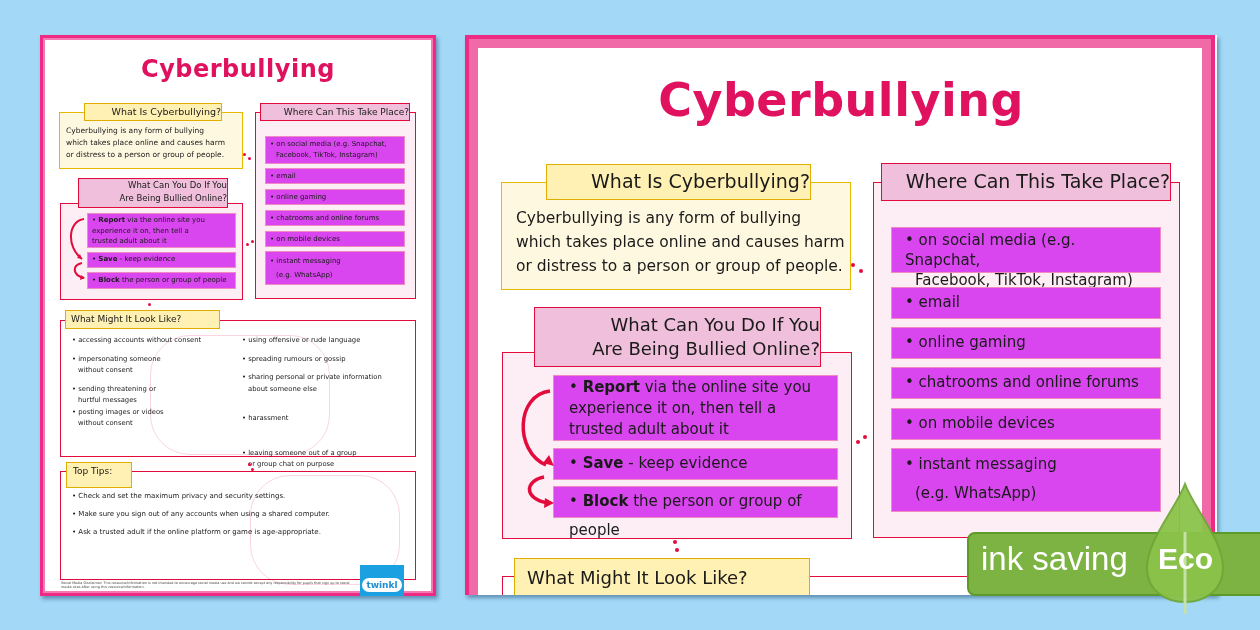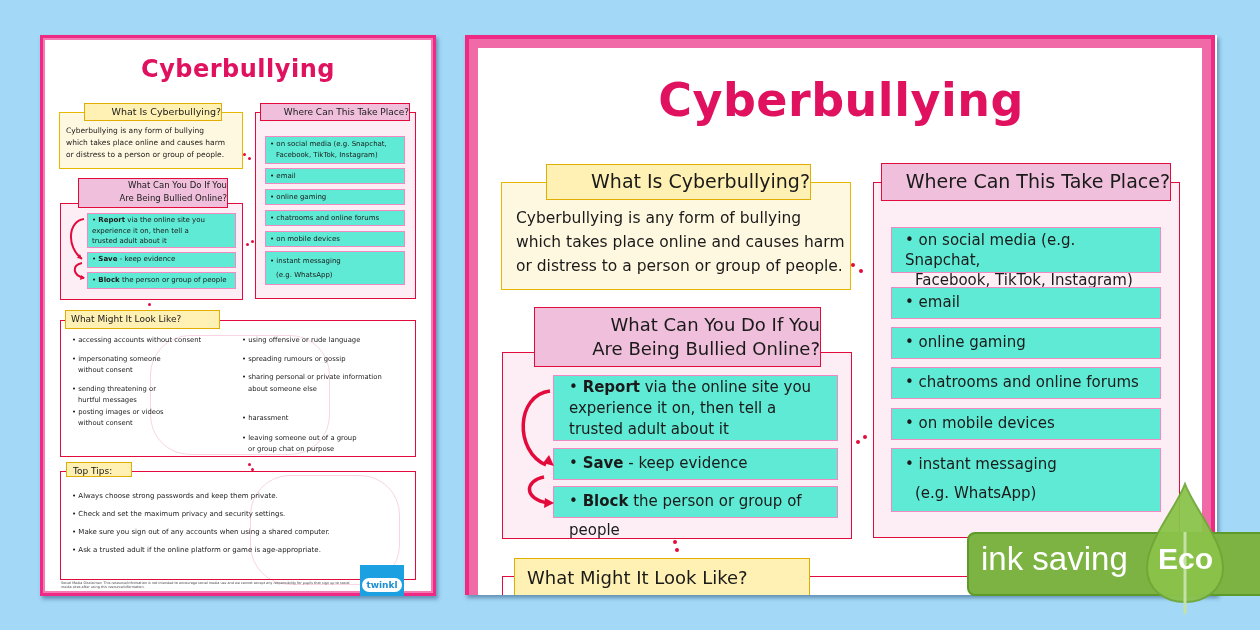--- a/index.html
+++ b/index.html
@@ -12,21 +12,21 @@
 
   .title { position: absolute; color: #e0115f; font-weight: bold; text-align: center; left: 0; right: 0; letter-spacing: 0.5px; }
 
   .box { position: absolute; }
   .box.yellow { background: #fff8e0; border: 1.5px solid #e7b800; }
   .box.pink { background: #fdeef6; border: 1.5px solid #e30b3b; }
   .box.white-red { background: #fff; border: 1.5px solid #e30b3b; }
   .hdr { position: absolute; text-align: right; white-space: nowrap; color: #1a1a1a; }
   .hdr.yellow { background: #fff0b3; border: 1.5px solid #e0ad00; }
   .hdr.pink { background: #efbfdb; border: 1.5px solid #e30b3b; }
-  .item { position: absolute; background: #5eead4; border: 1px solid #f18ac0; color: #1a1a1a; }
+  .item { position: absolute; background: #d946ef; border: 1px solid #f18ac0; color: #1a1a1a; }
   .dot { position: absolute; width: 4px; height: 4px; border-radius: 50%; background: #e30b3b; }
   .txt { position: absolute; color: #1a1a1a; }
   b { font-weight: bold; }
 
   
   .eco-bar { position: absolute; left: 967px; top: 532px; width: 300px; height: 64px; background: #7cb342; border: 2px solid #5d9a2a; border-radius: 8px 0 0 8px; }
   .eco-text { position: absolute; left: 981px; top: 540px; color: #fff; font-family: "Liberation Sans", sans-serif; font-size: 33px; }
   .eco-leaf { position: absolute; left: 1145px; top: 480px; }
   .eco-label { position: absolute; left: 1158px; top: 542px; color: #fff; font-family: "Liberation Sans", sans-serif; font-weight: bold; font-size: 30px; }
 
@@ -103,31 +103,30 @@
     <div>• sending threatening or</div>
       <div style="padding-left:6px;">hurtful messages</div>
     <div>• posting images or videos</div>
       <div style="padding-left:6px">without consent</div>
   </div>
   <div class="txt" style="left:202px;top:300px;font-size:6.8px;line-height:11.5px;">
     <div style="margin-bottom:7px">• using offensive or rude language</div>
     <div style="margin-bottom:7px">• spreading rumours or gossip</div>
     <div>• sharing personal or private information</div>
       <div style="padding-left:6px;margin-bottom:18px">about someone else</div>
-    <div style="margin-bottom:8px">• harassment</div>
+    <div style="margin-bottom:23px">• harassment</div>
     <div>• leaving someone out of a group</div>
       <div style="padding-left:6px">or group chat on purpose</div>
   </div>
   <div class="dot" style="left:208px;top:428px;width:3px;height:3px;"></div>
   <div class="dot" style="left:211px;top:433px;width:3px;height:3px;"></div>
 
   <div class="box white-red" style="left:20px;top:436px;width:356px;height:109px;background:transparent;"></div>
-  <div class="hdr yellow" style="left:26px;top:427px;width:66px;height:15px;font-size:9px;line-height:17px;text-align:left;padding-left:6px;">Top Tips:</div>
+  <div class="hdr yellow" style="left:26px;top:427px;width:66px;height:26px;font-size:9px;line-height:17px;text-align:left;padding-left:6px;">Top Tips:</div>
   <div class="txt" style="left:32px;top:452px;font-size:7px;line-height:18px;">
-    <div>• Always choose strong passwords and keep them private.</div>
     <div>• Check and set the maximum privacy and security settings.</div>
     <div>• Make sure you sign out of any accounts when using a shared computer.</div>
     <div>• Ask a trusted adult if the online platform or game is age-appropriate.</div>
   </div>
 
   <div class="disclaimer" style="left:21px;top:546px;width:290px;">Social Media Disclaimer: This resource/information is not intended to encourage social media use and we cannot accept any responsibility for pupils that sign up to social media sites after using this resource/information.</div>
   <div class="twinkl" style="left:320px;top:530px;width:44px;height:39px;">
       <span>twinkl</span>
     </div>
 </div>

